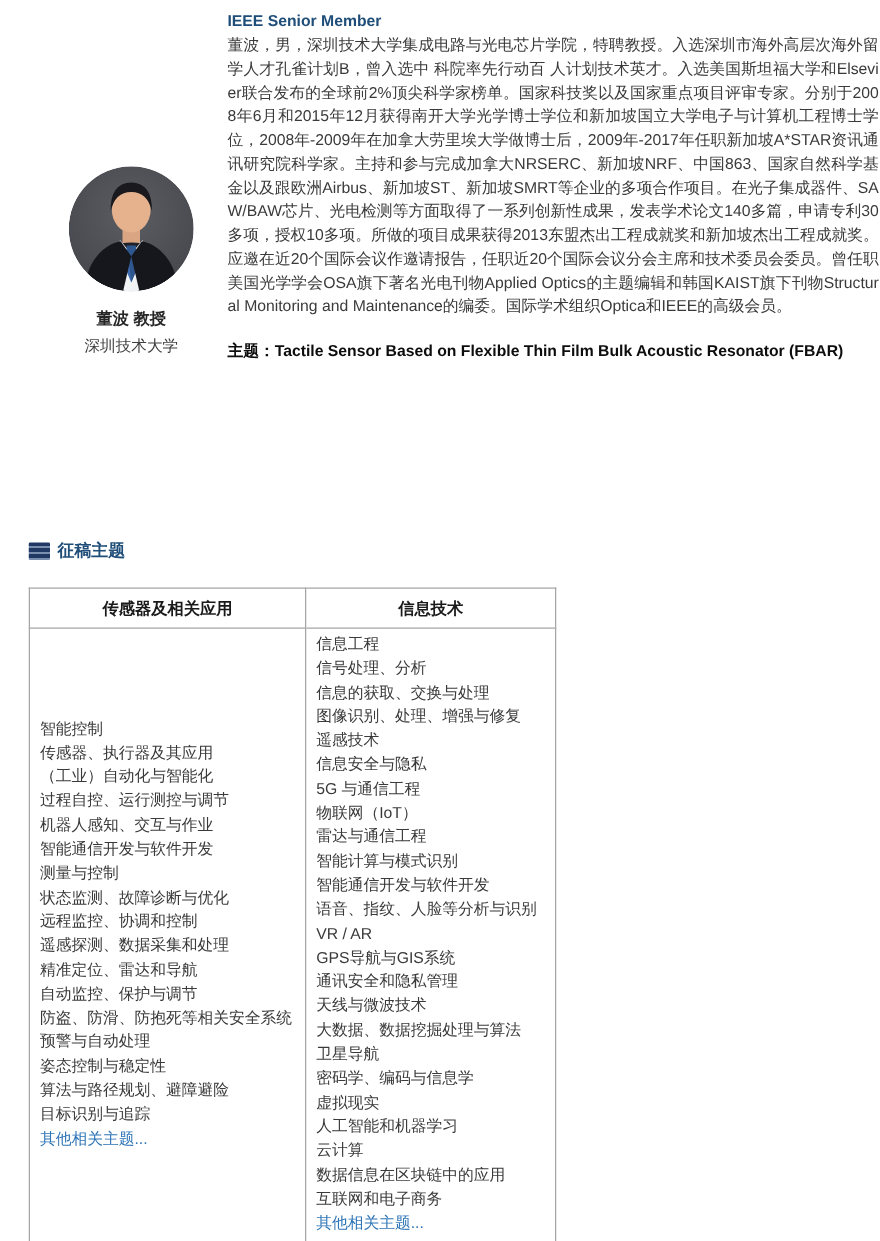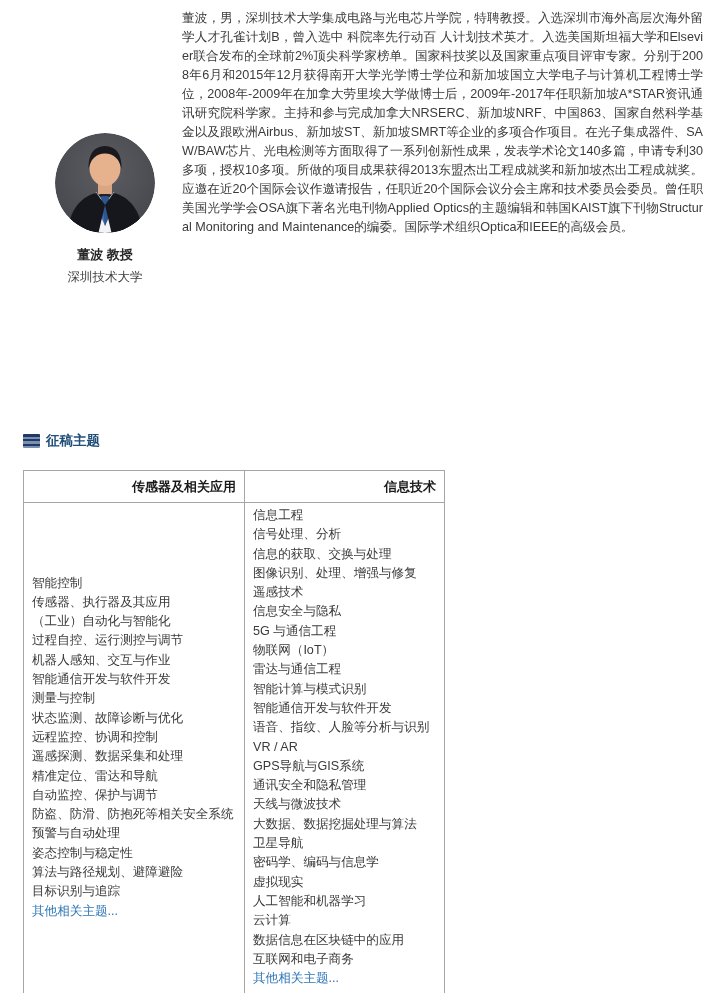--- a/index.html
+++ b/index.html
@@ -30,21 +30,21 @@
     background: repeating-linear-gradient(180deg, #1f3864 0 2.6px, #7b8fae 2.6px 4.8px);
     border-radius: 1px;
   }
   .cfp-heading-label { color: #1f4e79; font-weight: bold; font-size: 13.5px; }
 
   .cfp-table { position: absolute; left: 23px; top: 470px; border-collapse: collapse; table-layout: fixed; }
   .cfp-table th, .cfp-table td { border: 1px solid #a6a6a6; }
   .col-sensors { width: 221px; }
   .col-it { width: 200px; }
   .cfp-table th {
-    text-align: right; font-size: 13px; color: #1a1a1a;
+    text-align: center; font-size: 13px; color: #1a1a1a;
     padding: 7px 8px 6px 8px; font-weight: bold;
   }
   .cfp-table td { font-size: 12.6px; color: #3a3a3a; padding: 3px 8px 16px 8px; }
   .cell-middle { vertical-align: middle; }
   .cell-top { vertical-align: top; }
   .topic-list { list-style: none; }
   .topic-list li { line-height: 19.3px; white-space: nowrap; }
   .more-link { display: block; line-height: 19.3px; color: #2e75b6; text-decoration: none; cursor: pointer; }
 </style>
 </head>
@@ -74,21 +74,23 @@
         <path d="M13,102 C15,73 29,62.5 41.5,60 L50,72 L43,102 Z" fill="#15171d"></path>
         <path d="M87,102 C85,73 71,62.5 58.5,60 L50,72 L57,102 Z" fill="#15171d"></path>
       </g>
     </svg>
   </div>
   <div class="speaker-name">董波 教授</div>
   <div class="speaker-affil">深圳技术大学</div>
 </div>
 
 <div class="content">
+  <div class="honors">IEEE Senior Member</div>
   <div class="bio">董波，男，深圳技术大学集成电路与光电芯片学院，特聘教授。入选深圳市海外高层次海外留学人才孔雀计划B，曾入选中 科院率先行动百 人计划技术英才。入选美国斯坦福大学和Elsevier联合发布的全球前2%顶尖科学家榜单。国家科技奖以及国家重点项目评审专家。分别于2008年6月和2015年12月获得南开大学光学博士学位和新加坡国立大学电子与计算机工程博士学位，2008年-2009年在加拿大劳里埃大学做博士后，2009年-2017年任职新加坡A*STAR资讯通讯研究院科学家。主持和参与完成加拿大NRSERC、新加坡NRF、中国863、国家自然科学基金以及跟欧洲Airbus、新加坡ST、新加坡SMRT等企业的多项合作项目。在光子集成器件、SAW/BAW芯片、光电检测等方面取得了一系列创新性成果，发表学术论文140多篇，申请专利30多项，授权10多项。所做的项目成果获得2013东盟杰出工程成就奖和新加坡杰出工程成就奖。应邀在近20个国际会议作邀请报告，任职近20个国际会议分会主席和技术委员会委员。曾任职美国光学学会OSA旗下著名光电刊物Applied Optics的主题编辑和韩国KAIST旗下刊物Structural Monitoring and Maintenance的编委。国际学术组织Optica和IEEE的高级会员。</div>
+  <div class="talk"><span>主题：</span><span>Tactile Sensor Based on Flexible Thin Film Bulk Acoustic Resonator (FBAR)</span></div>
 </div>
 
 <div class="cfp-heading">
   <span class="list-icon"></span>
   <span class="cfp-heading-label">征稿主题</span>
 </div>
 
 <table class="cfp-table">
   <colgroup>
       <col class="col-sensors">

